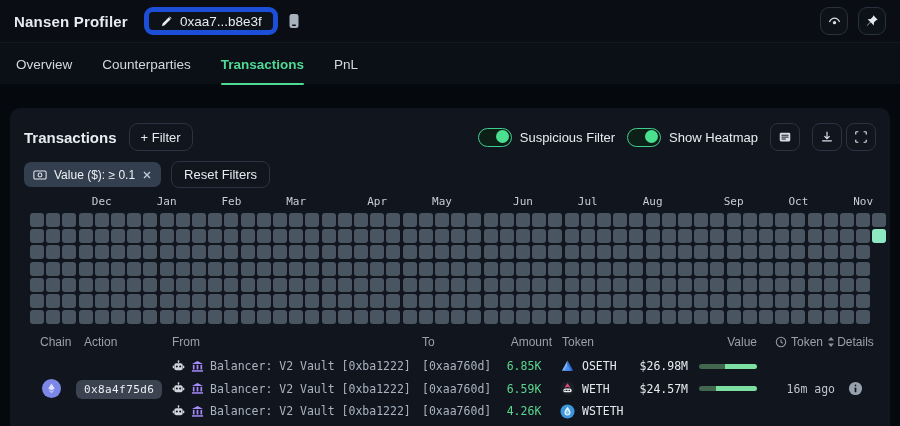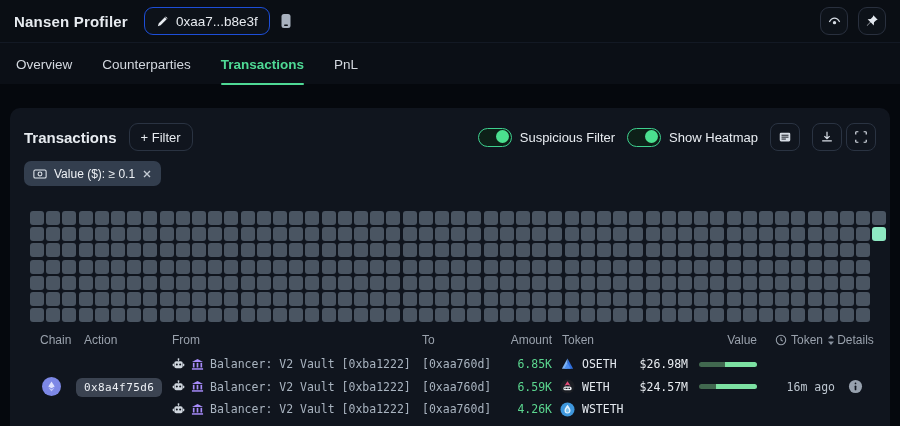--- a/index.html
+++ b/index.html
@@ -10,21 +10,21 @@
     color:#e7ebf0;
     overflow:hidden;
     position:relative;
   }
   svg { display:block; }
 
   
   .topbar { height:42px; background:#0a0e14; display:flex; align-items:center; padding:0 14px; gap:10px; }
   .brand { font-size:15px; font-weight:700; letter-spacing:.2px; margin-right:6px; white-space:nowrap; }
   .pill { display:flex; align-items:center; gap:7px; height:28px; padding:0 11px;
-          border:1px solid #1d4ed8; border-radius:9px; background:#0d1219;
+          border:5px solid #1d4ed8; border-radius:9px; background:#0d1219;
           font-size:13.5px; color:#e7ebf0; cursor:pointer; white-space:nowrap; }
   .iconbtn { width:28px; height:28px; border:1px solid #29303e; border-radius:9px; background:#0d1219;
              display:flex; align-items:center; justify-content:center; cursor:pointer; flex:none; }
   .spacer { flex:1; }
 
   
   .tabbar { height:42px; background:#0b0f16; display:flex; padding:0 16px; gap:30px; border-top:1px solid #131924; }
   .tab { height:42px; display:flex; align-items:center; font-size:13.5px; color:#d3d8df; position:relative; cursor:pointer; }
   .tab.active { color:#4fd995; font-weight:600; }
   .tab.active::after { content:""; position:absolute; left:0; right:0; bottom:0; height:2px; background:#4fd995; border-radius:2px; }
@@ -70,21 +70,21 @@
   .c-token { padding-left:10px; }
   .c-value { justify-content:flex-end; }
   .c-time { justify-content:flex-end; }
   .c-details { justify-content:center; }
 
   .trow.data { height:22.5px; font-family:"DejaVu Sans Mono",monospace; font-size:11.5px; color:#a9b4c0; }
   .chain-cell { display:flex; padding-left:18px; }
   .eth-badge { width:19px; height:19px; border-radius:50%; background:#7d88e6; display:flex; align-items:center; justify-content:center; }
   .badge { font-size:11px; background:#3b4351; color:#eef1f5; padding:3px 8px; border-radius:6px; letter-spacing:.4px; width:fit-content; }
   .from-cell { display:flex; align-items:center; gap:6px; white-space:nowrap; overflow:hidden; }
-  .amount { color:#5bd68f; text-align:right; }
+  .amount { color:#5bd68f; text-align:center; }
   .token-cell { display:flex; align-items:center; gap:7px; padding-left:8px; color:#e4e9ef; font-size:11.5px; }
   .value-cell { display:flex; align-items:center; justify-content:flex-end; color:#e8ecf1; }
   .bar { width:58px; height:5px; border-radius:3px; display:flex; overflow:hidden; margin-left:11px; flex:none; }
   .bar .seg1 { background:#41684f; height:100%; }
   .bar .seg2 { background:#7ce0a2; height:100%; }
   .time-cell { justify-content:flex-end; display:flex; color:#bcc5cf; }
   .details-cell { display:flex; justify-content:center; }
 </style>
 </head>
 <body>
@@ -191,23 +191,38 @@
             <circle cx="8" cy="6" r="2.2"></circle>
           </svg>
       </span>
       <span>Value ($): ≥ 0.1</span>
       <span class="x">
         <svg width="10" height="10" viewBox="0 0 10 10" fill="none" stroke="#c3cad3" stroke-width="1.4">
             <path d="M2 2 L8 8 M8 2 L2 8"></path>
           </svg>
       </span>
     </div>
+    <div class="reset">Reset Filters</div>
   </div>
 
   <div class="heatmap">
+    <div style="position:relative;height:18px;">
+        <span class="hm-month" style="left: 77.8px;">Dec</span>
+        <span class="hm-month" style="left: 142.6px;">Jan</span>
+        <span class="hm-month" style="left: 207.4px;">Feb</span>
+        <span class="hm-month" style="left: 272.2px;">Mar</span>
+        <span class="hm-month" style="left: 353.2px;">Apr</span>
+        <span class="hm-month" style="left: 418px;">May</span>
+        <span class="hm-month" style="left: 499px;">Jun</span>
+        <span class="hm-month" style="left: 563.8px;">Jul</span>
+        <span class="hm-month" style="left: 628.6px;">Aug</span>
+        <span class="hm-month" style="left: 709.6px;">Sep</span>
+        <span class="hm-month" style="left: 774.4px;">Oct</span>
+        <span class="hm-month" style="left: 839.2px;">Nov</span>
+      </div>
     <div class="hm-grid">
         <div class="hm-cell" style="left: 6px; top: 0px; background: rgb(74, 85, 98);"></div>
         <div class="hm-cell" style="left: 6px; top: 16.2px; background: rgb(74, 85, 98);"></div>
         <div class="hm-cell" style="left: 6px; top: 32.4px; background: rgb(74, 85, 98);"></div>
         <div class="hm-cell" style="left: 6px; top: 48.6px; background: rgb(74, 85, 98);"></div>
         <div class="hm-cell" style="left: 6px; top: 64.8px; background: rgb(74, 85, 98);"></div>
         <div class="hm-cell" style="left: 6px; top: 81px; background: rgb(74, 85, 98);"></div>
         <div class="hm-cell" style="left: 6px; top: 97.2px; background: rgb(74, 85, 98);"></div>
         <div class="hm-cell" style="left: 22.2px; top: 0px; background: rgb(74, 85, 98);"></div>
         <div class="hm-cell" style="left: 22.2px; top: 16.2px; background: rgb(74, 85, 98);"></div>

